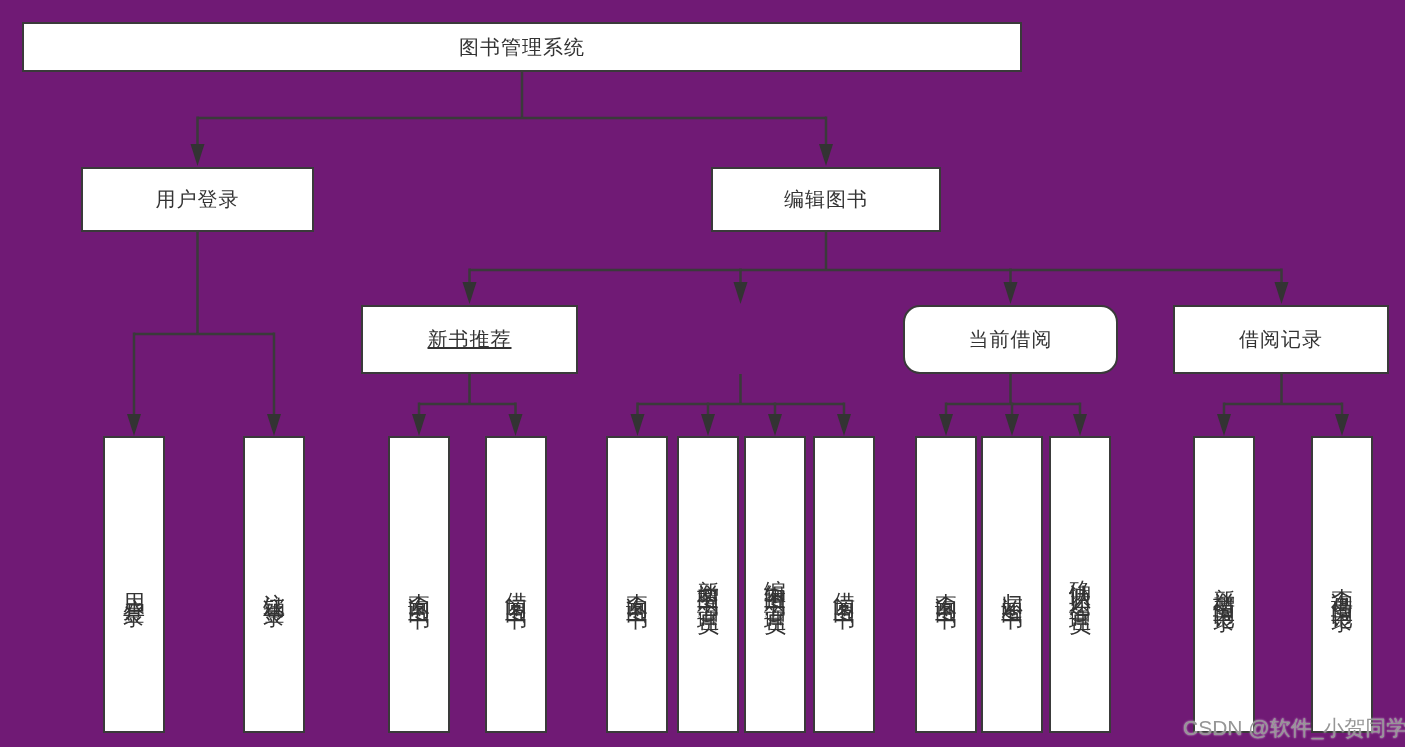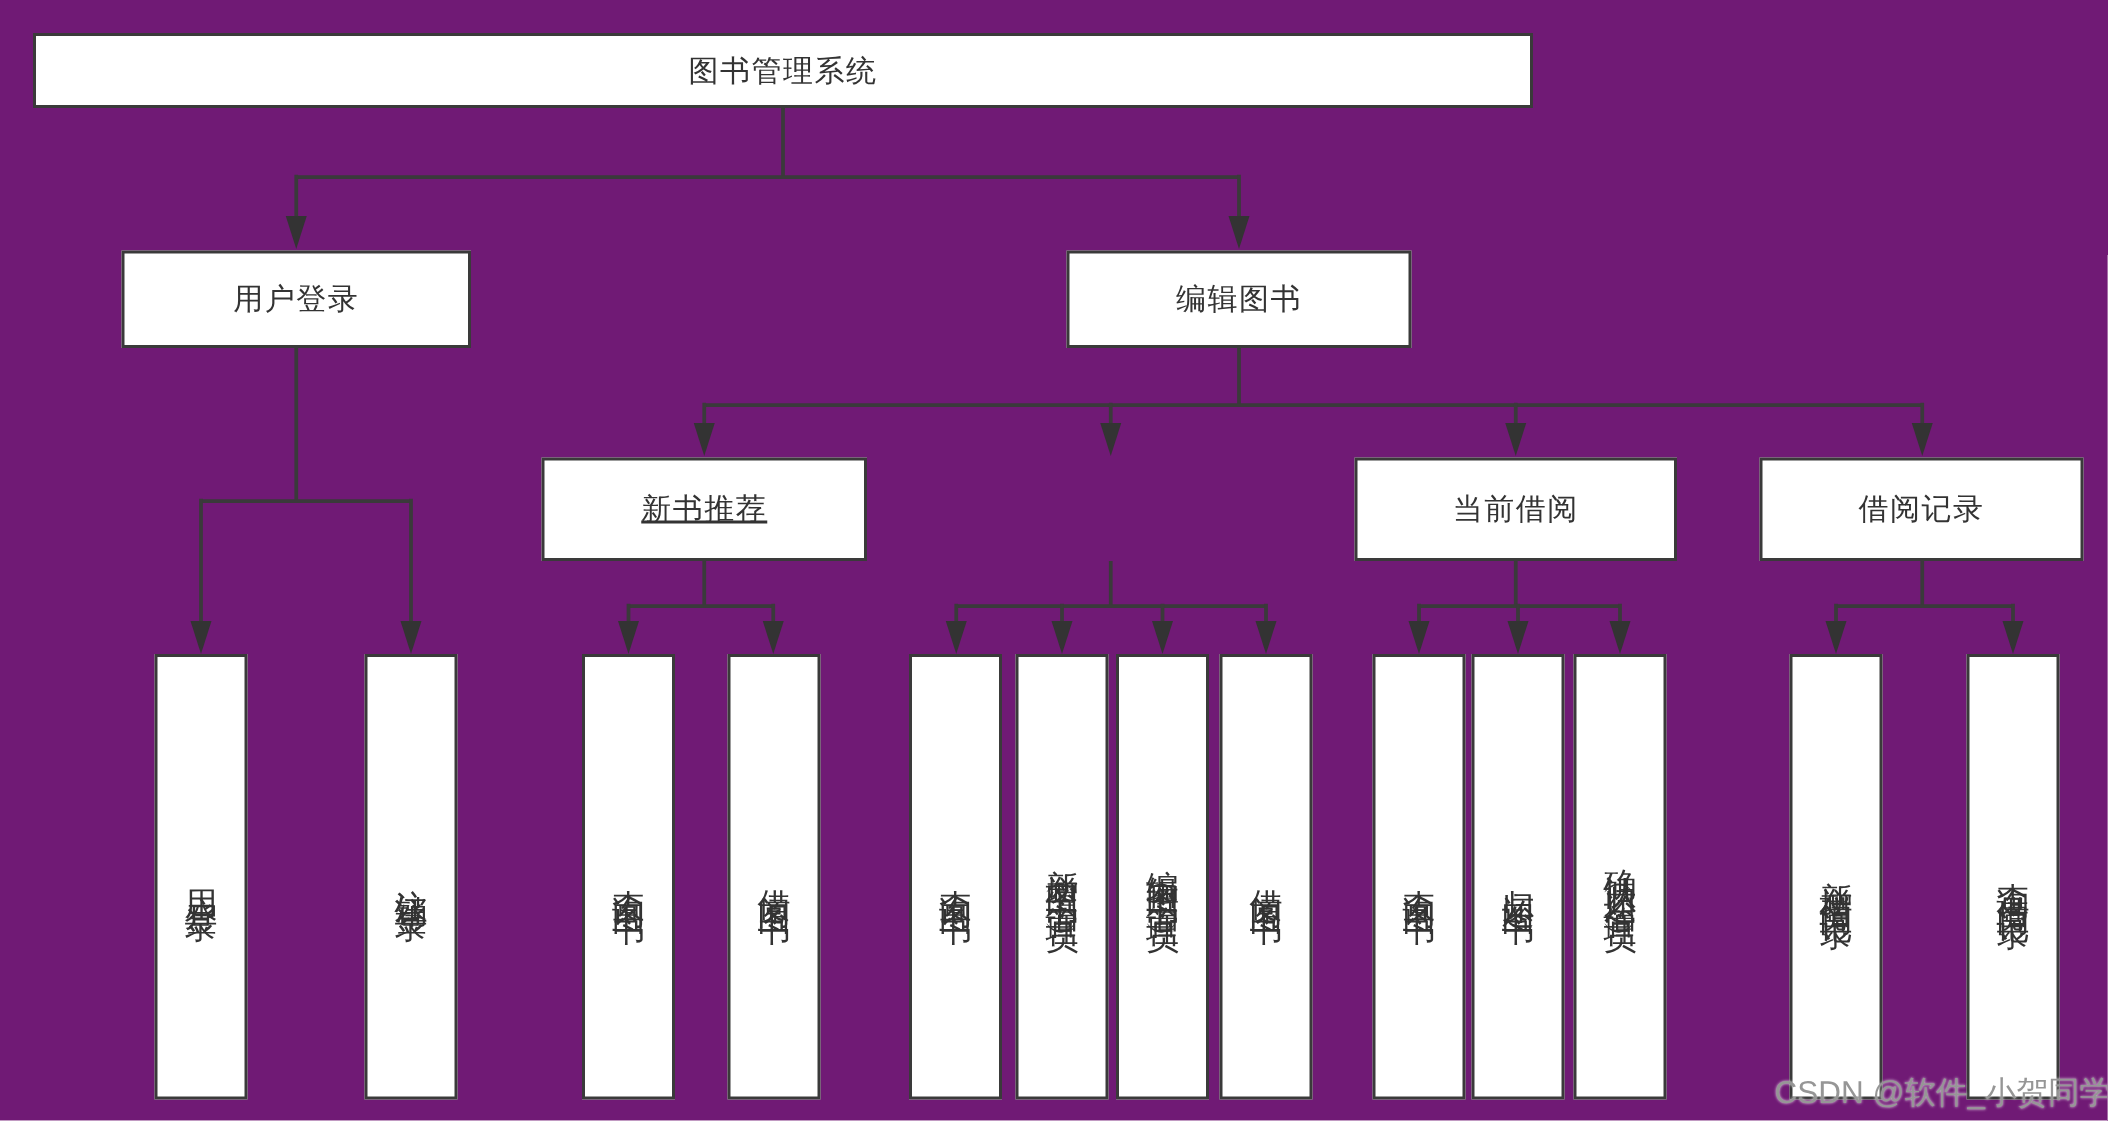--- a/index.html
+++ b/index.html
@@ -107,21 +107,21 @@
     <line x1="1342" y1="402.5" x2="1342" y2="416"></line>
     <polygon points="1335,414 1349,414 1342,436"></polygon>
   </svg>
 
   <div class="node hnode" style="left:22px;top:22px;width:996px;height:46px;">图书管理系统</div>
 
   <div class="node hnode" style="left:81px;top:167px;width:229px;height:61px;">用户登录</div>
   <div class="node hnode" style="left:711px;top:167px;width:226px;height:61px;">编辑图书</div>
 
   <div class="node hnode" style="left:361px;top:305px;width:213px;height:65px;text-decoration:underline;">新书推荐</div>
-  <div class="node hnode" style="left:903px;top:305px;width:211px;height:65px;">当前借阅</div>
+  <div class="node hnode" style="left:903px;top:305px;width:211px;height:65px;border-radius:17px;">当前借阅</div>
   <div class="node hnode" style="left:1173px;top:305px;width:212px;height:65px;">借阅记录</div>
 
   <div class="node vnode" style="left:103px;top:436px;width:58px;height:293px;">用户登录</div>
   <div class="node vnode" style="left:243px;top:436px;width:58px;height:293px;">注销登录</div>
 
   <div class="node vnode" style="left:388px;top:436px;width:58px;height:293px;">查询图书</div>
   <div class="node vnode" style="left:485px;top:436px;width:58px;height:293px;">借阅图书</div>
 
   <div class="node vnode" style="left:606px;top:436px;width:58px;height:293px;">查询图书</div>
   <div class="node vnode" style="left:677px;top:436px;width:58px;height:293px;">新增图书（管理员）</div>

